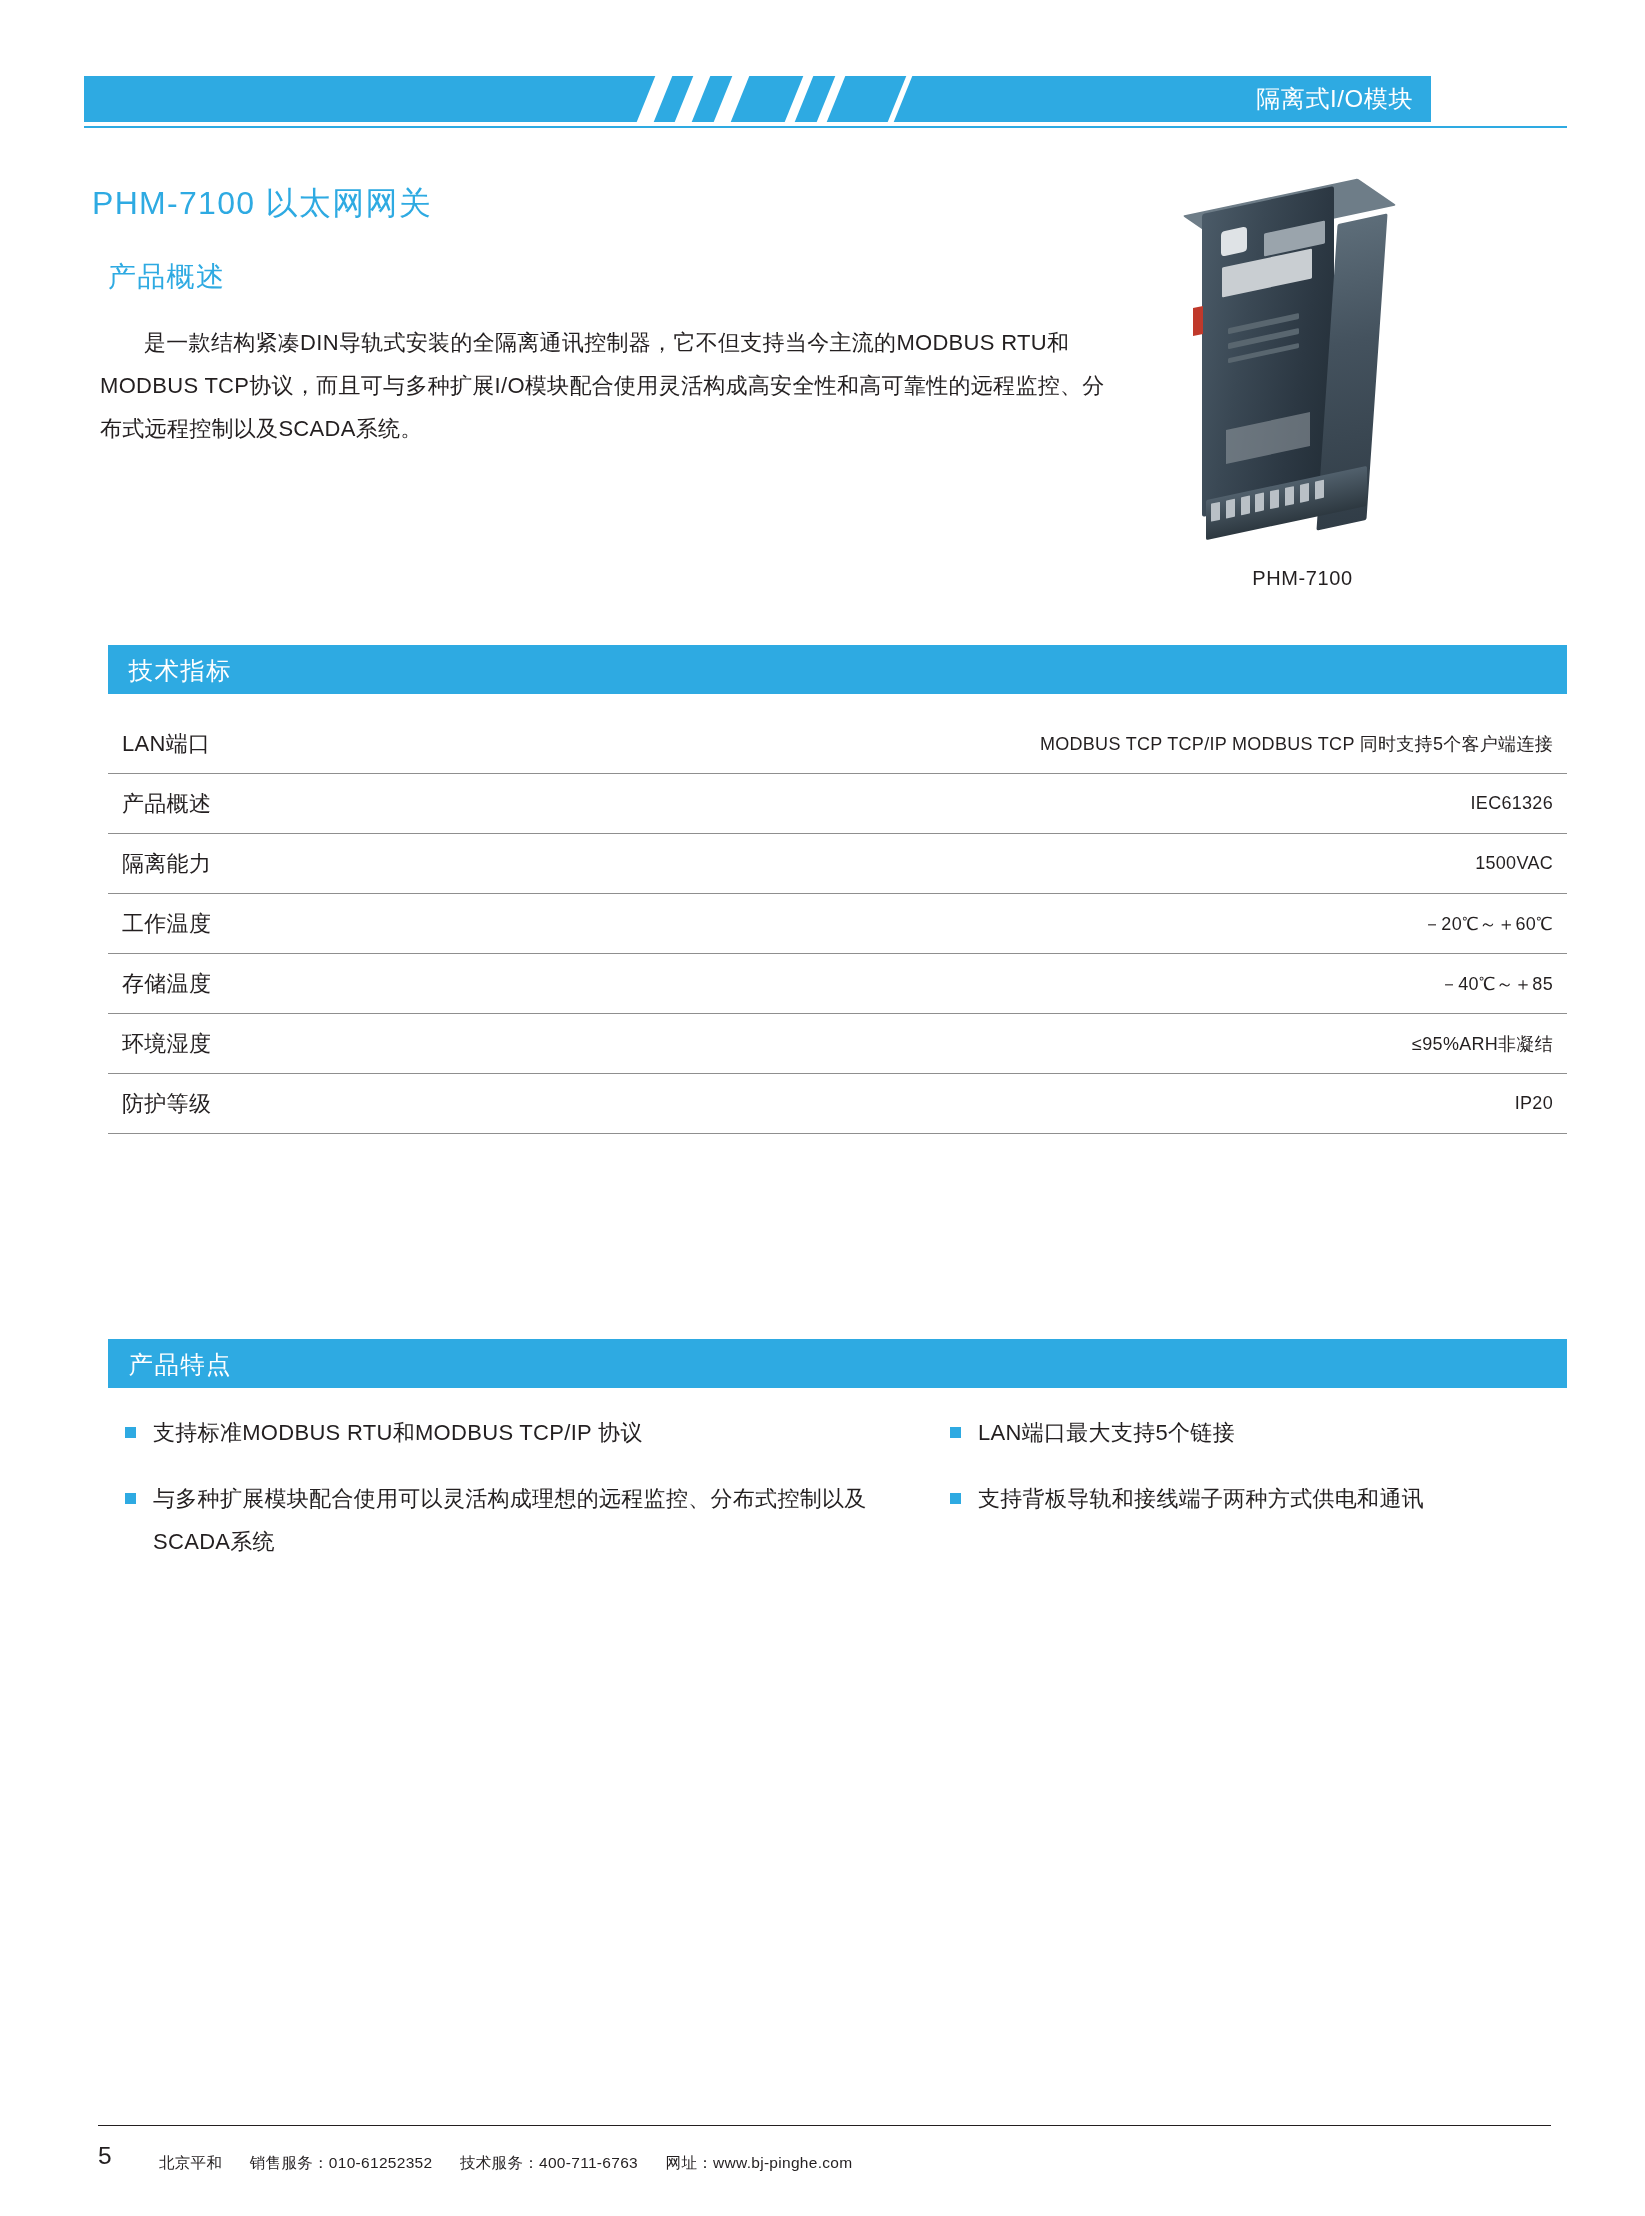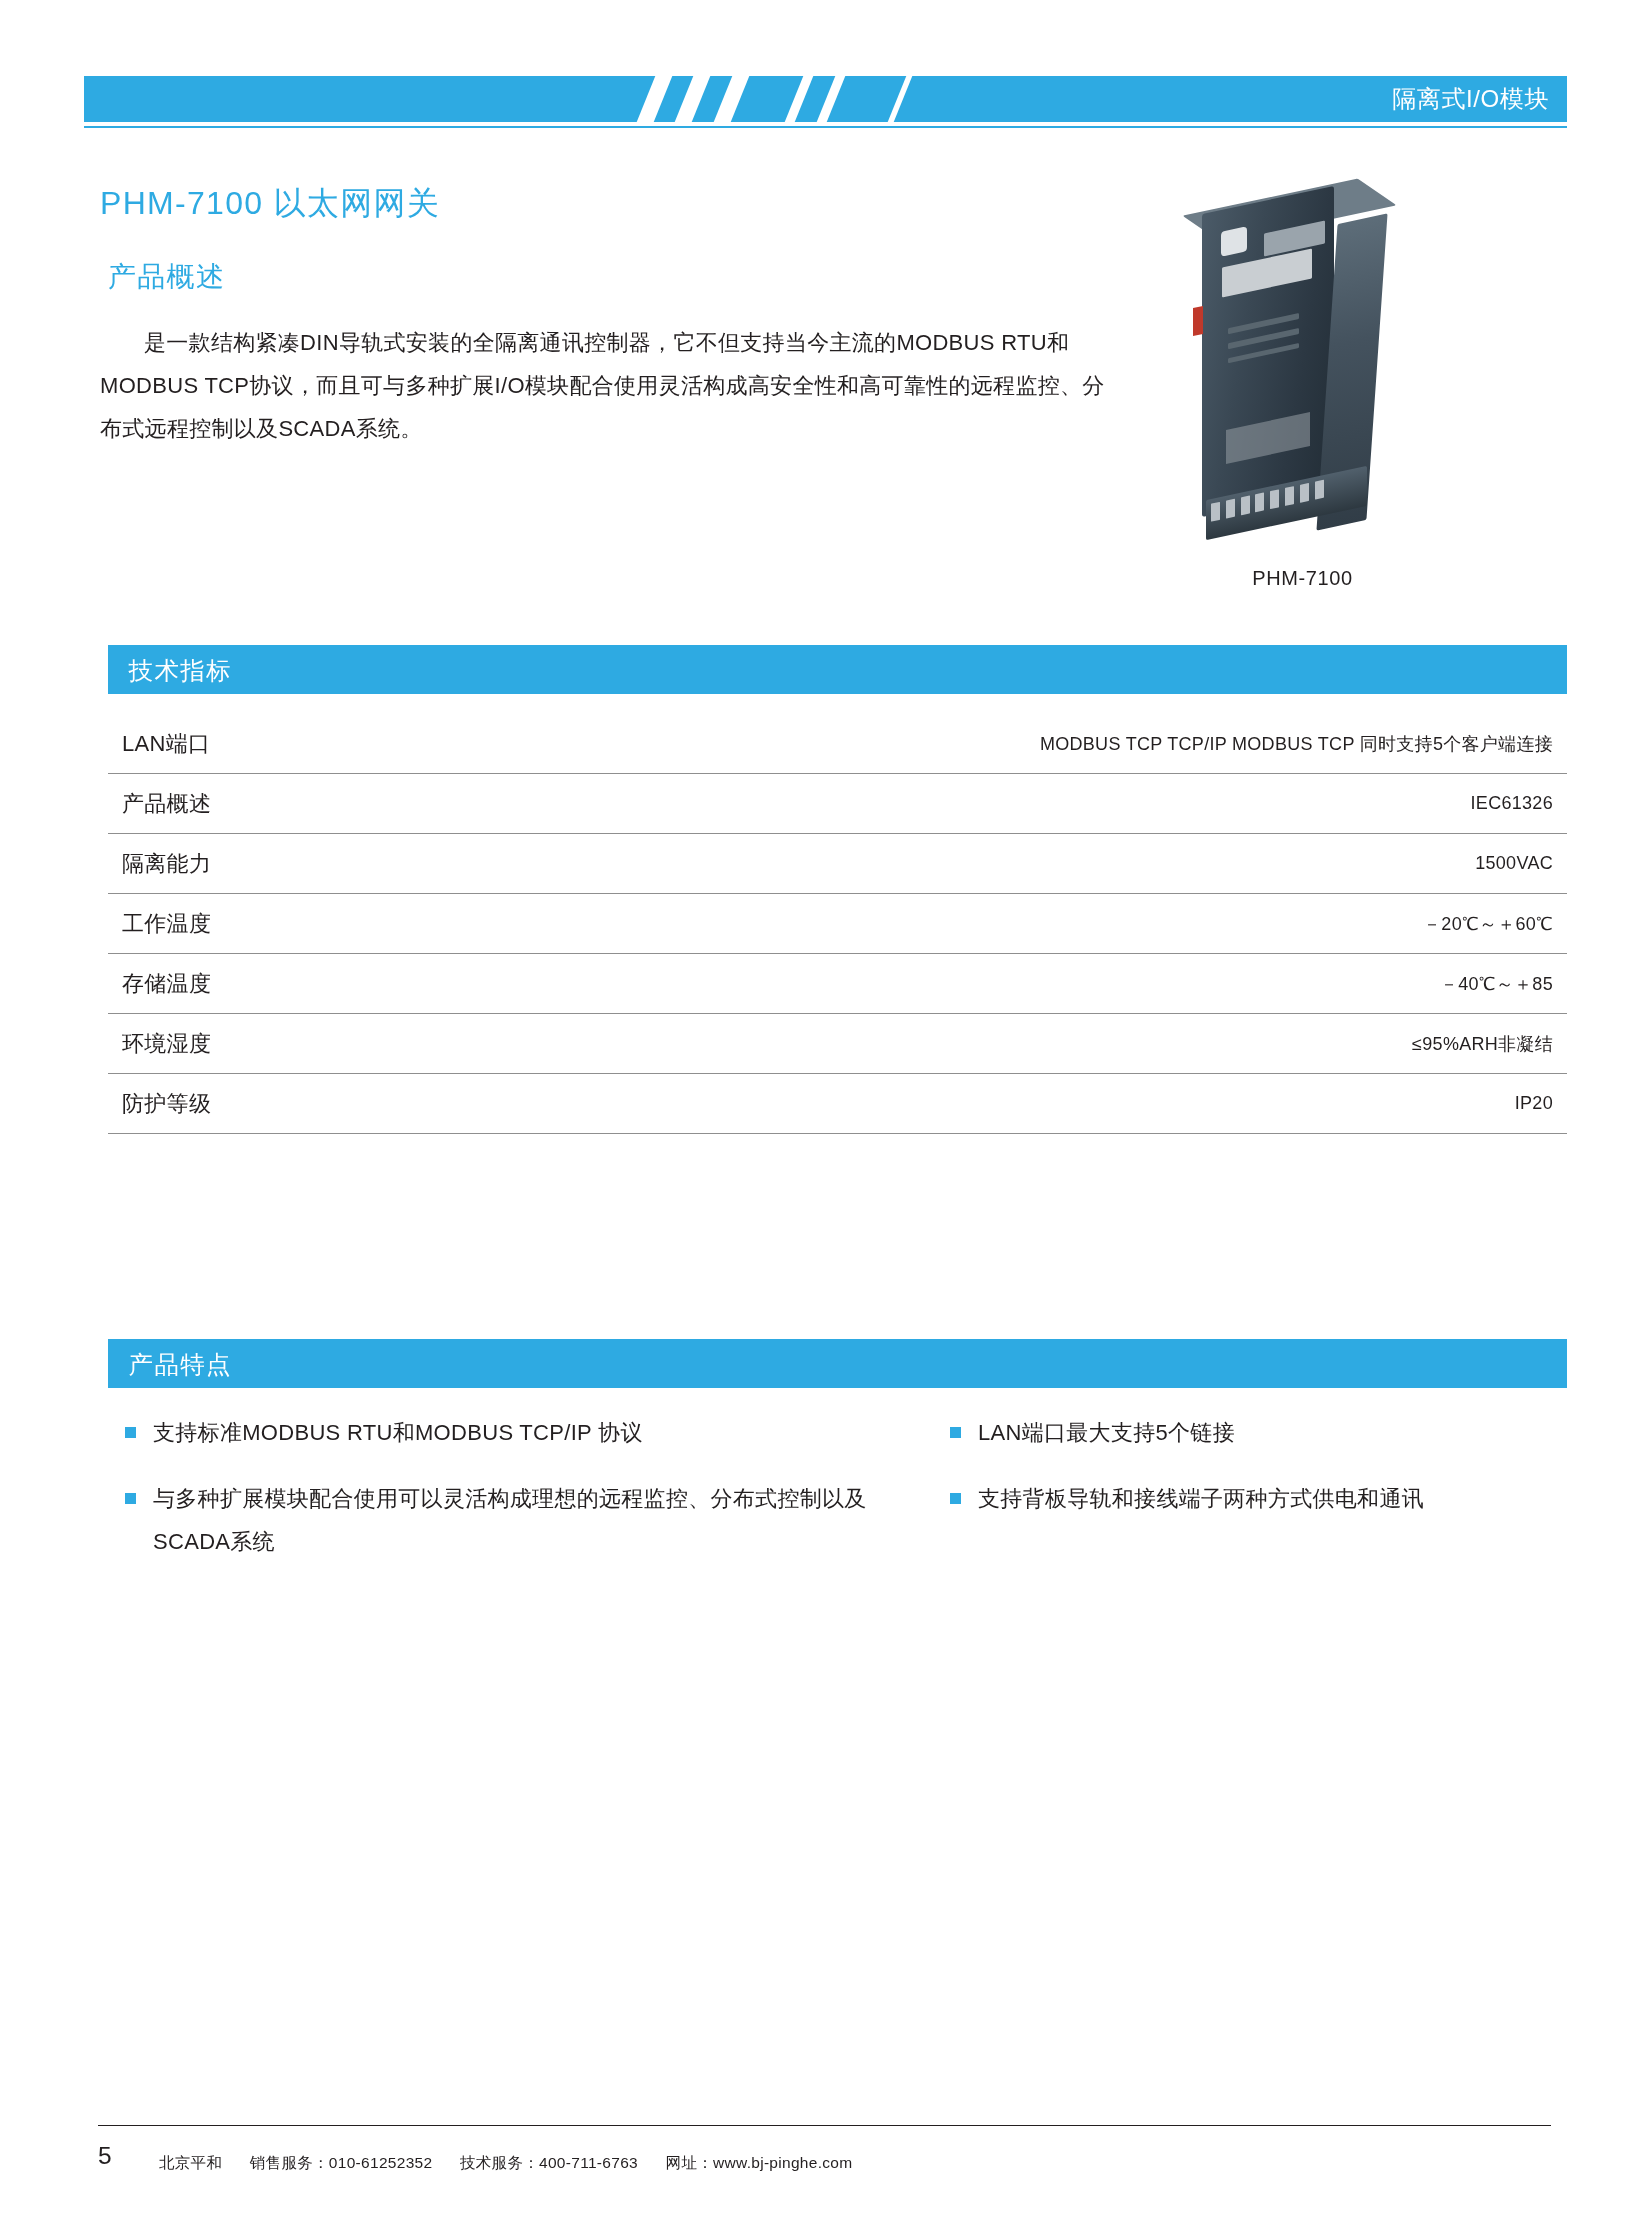--- a/index.html
+++ b/index.html
@@ -21,21 +21,21 @@
     width: 1646px;
     height: 2216px;
     background: #ffffff;
   }
 
   
   .header {
     position: absolute;
     left: 84px;
     top: 76px;
-    width: 1483px;
+    width: 1347px;
     height: 46px;
     background: #2eaae2;
   }
   .header-stripes {
     position: absolute;
     left: 535px;
     top: 0;
     width: 413px;
     height: 46px;
     overflow: hidden;
@@ -69,21 +69,21 @@
     left: 84px;
     top: 126px;
     width: 1483px;
     height: 1.9px;
     background: #2eaae2;
   }
 
   
   .product-title {
     position: absolute;
-    left: 100px;
+    left: 92px;
     top: 182px;
     font-size: 32px;
     color: #2eaae2;
     letter-spacing: 1.3px;
     white-space: nowrap;
   }
   .section-overview-title {
     position: absolute;
     left: 108px;
     top: 258px;

